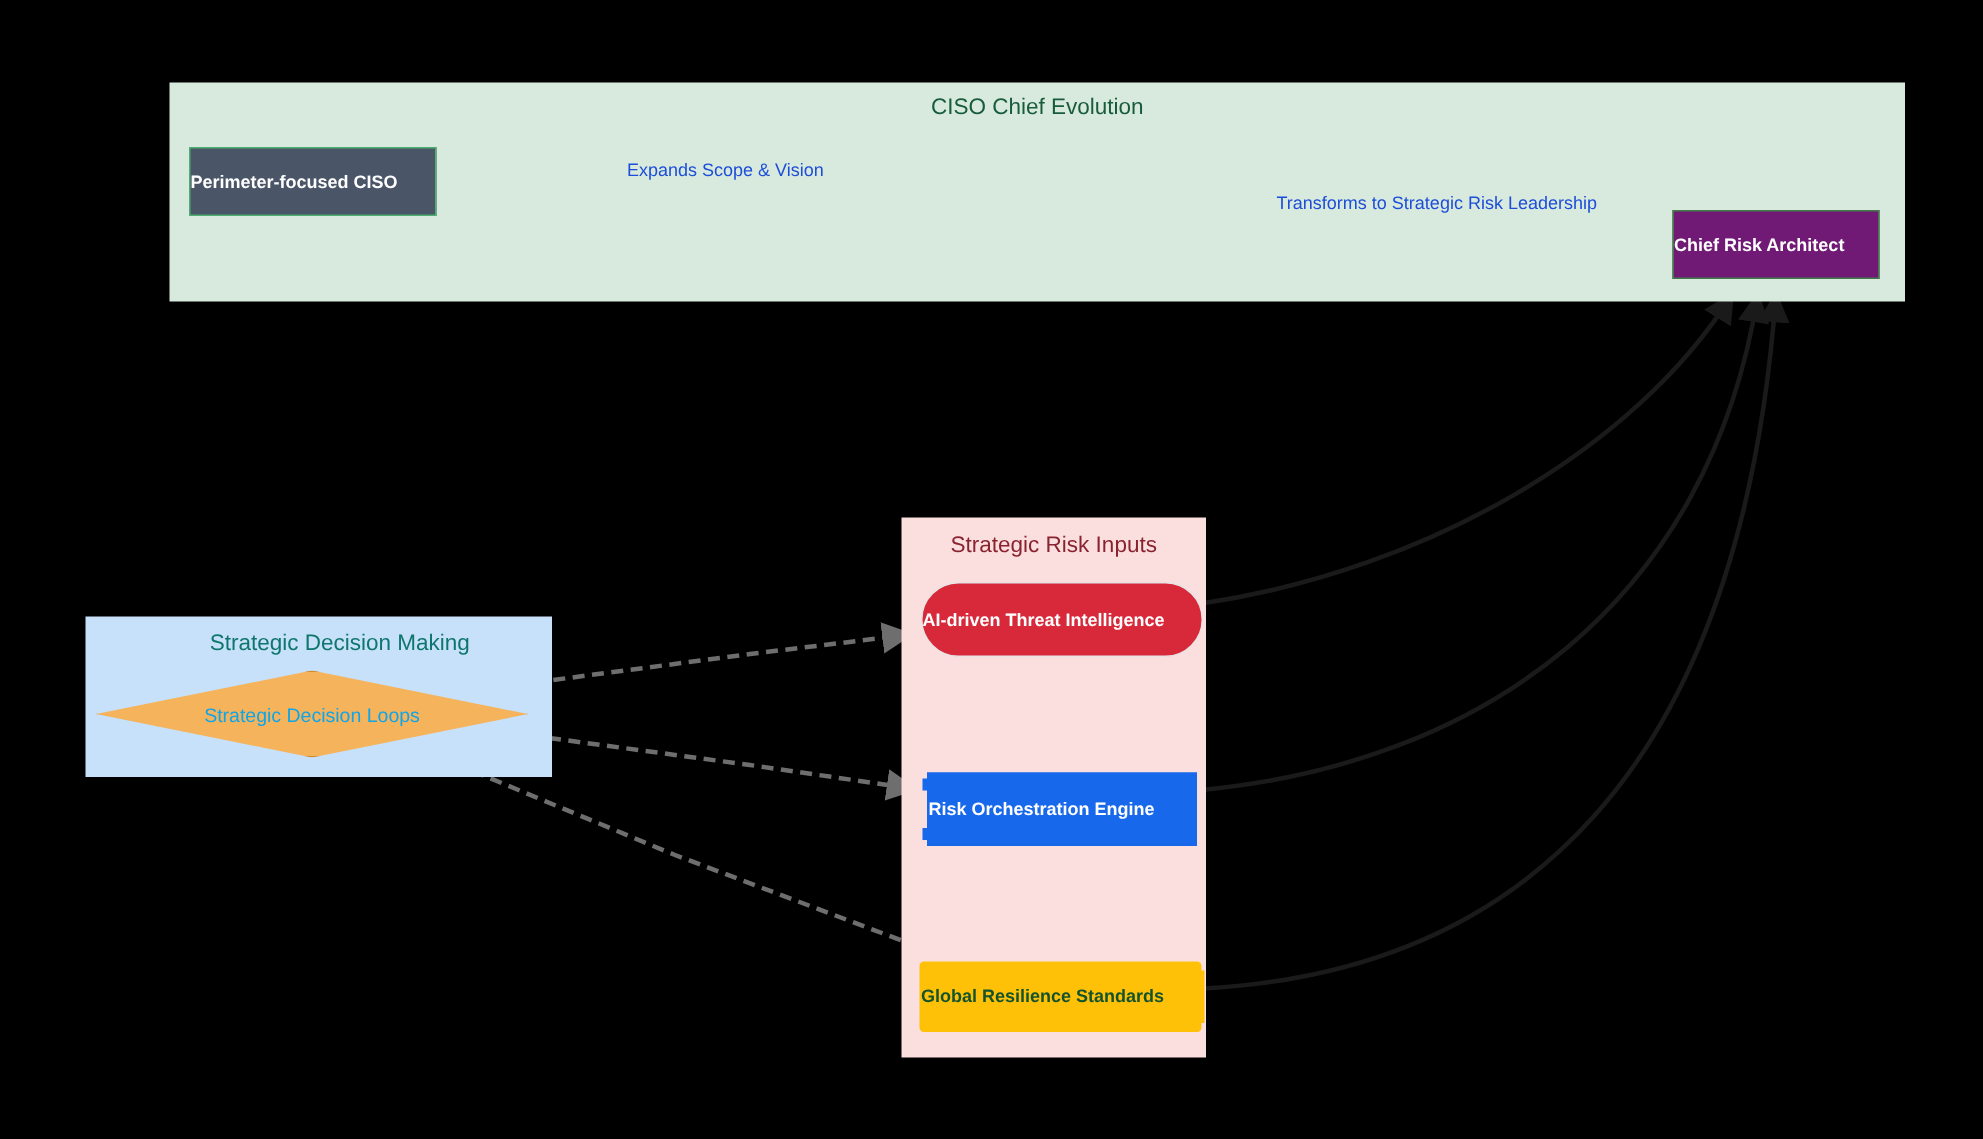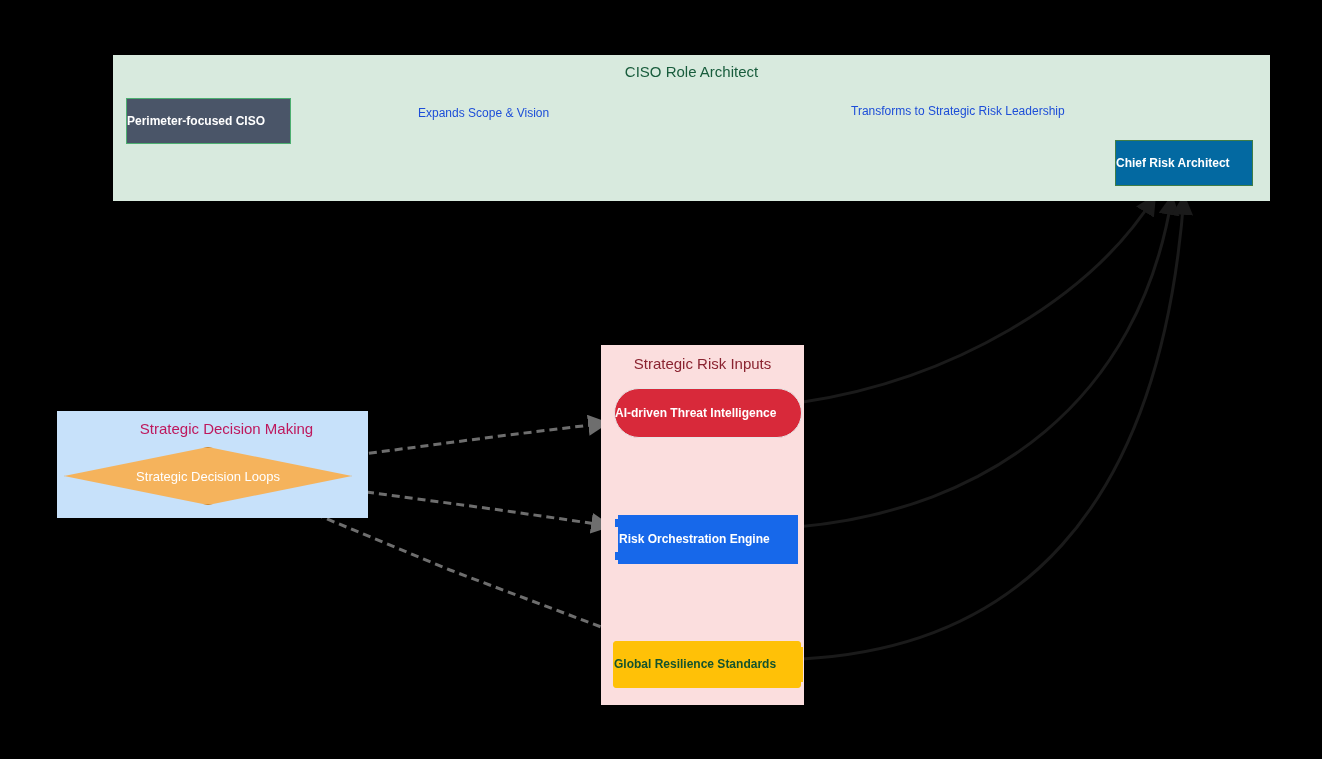--- a/index.html
+++ b/index.html
@@ -51,21 +51,21 @@
     color: #8a2330;
   }
 
   #sg-decision {
     left: 57px; top: 411px;
     width: 311px; height: 107px;
     background: #c7e1fa;
   }
   #sg-decision .subgraph-title {
     top: 9px;
-    color: #be185d;
+    color: #0f766e;
     margin-left: 28px;
   }
 
   
   .node {
     position: absolute;
     box-sizing: border-box;
     display: flex;
     align-items: center;
     justify-content: flex-start;
@@ -75,21 +75,21 @@
     white-space: nowrap;
     font-weight: bold;
   }
 
   .node-dark {
     background: #4a5568;
     border: 1.5px solid #4caf70;
     color: #ffffff;
   }
   .node-salmon {
-    background: #0369a1;
+    background: #701a75;
     border: 1.5px solid #3f7d47;
     color: #ffffff;
   }
   .node-red {
     background: #d8293a;
     border: 1px solid #e5e5e5;
     color: #ffffff;
     border-radius: 26px;
   }
   .node-blue {
@@ -150,35 +150,35 @@
   #n-loops .diamond-shape {
     position: absolute;
     inset: 0;
     background: #f5b35c;
     border: 1px solid #cf8a33;
     clip-path: polygon(50% 0%, 100% 50%, 50% 100%, 0% 50%);
   }
   #n-loops .diamond-label {
     position: relative;
     font-size: 13px;
-    color: #ffffff;
+    color: #0ea5e9;
     white-space: nowrap;
   }
 
   
   .edge-label {
     position: absolute;
     font-size: 12px;
     color: #1d4ed8;
     background: #d8eade;
     padding: 0 3px;
     white-space: nowrap;
   }
   #el-expands    { left: 415px; top: 106px; }
-  #el-transforms { left: 848px; top: 104px; }
+  #el-transforms { left: 848px; top: 128px; }
 
   
   #edges {
     position: absolute;
     left: 0; top: 0;
     width: 1322px;
     height: 759px;
     pointer-events: none;
   }
 </style>
@@ -213,21 +213,21 @@
     <path d="M 1112 188 C 900 240, 620 330, 372 404" fill="none" stroke="#000000" stroke-width="3" marker-end="url(#arrow-black)"></path>
 
     <path d="M 356 455 L 500 436 L 607 423" fill="none" stroke="#6e6e6e" stroke-width="3" stroke-dasharray="8 5" marker-end="url(#arrow-gray)"></path>
 
     <path d="M 366 492 L 500 510 L 610 526" fill="none" stroke="#6e6e6e" stroke-width="3" stroke-dasharray="8 5" marker-end="url(#arrow-gray)"></path>
 
     <path d="M 291 504 L 450 570 L 625 636" fill="none" stroke="#6e6e6e" stroke-width="3" stroke-dasharray="8 5" marker-end="url(#arrow-gray)"></path>
   </svg>
 
   <div class="subgraph" id="sg-ciso">
-    <div class="subgraph-title">CISO Role Architect</div>
+    <div class="subgraph-title">CISO Chief Evolution</div>
   </div>
 
   <div class="subgraph" id="sg-inputs">
     <div class="subgraph-title">Strategic Risk Inputs</div>
   </div>
 
   <div class="subgraph" id="sg-decision">
     <div class="subgraph-title">Strategic Decision Making</div>
   </div>
 

